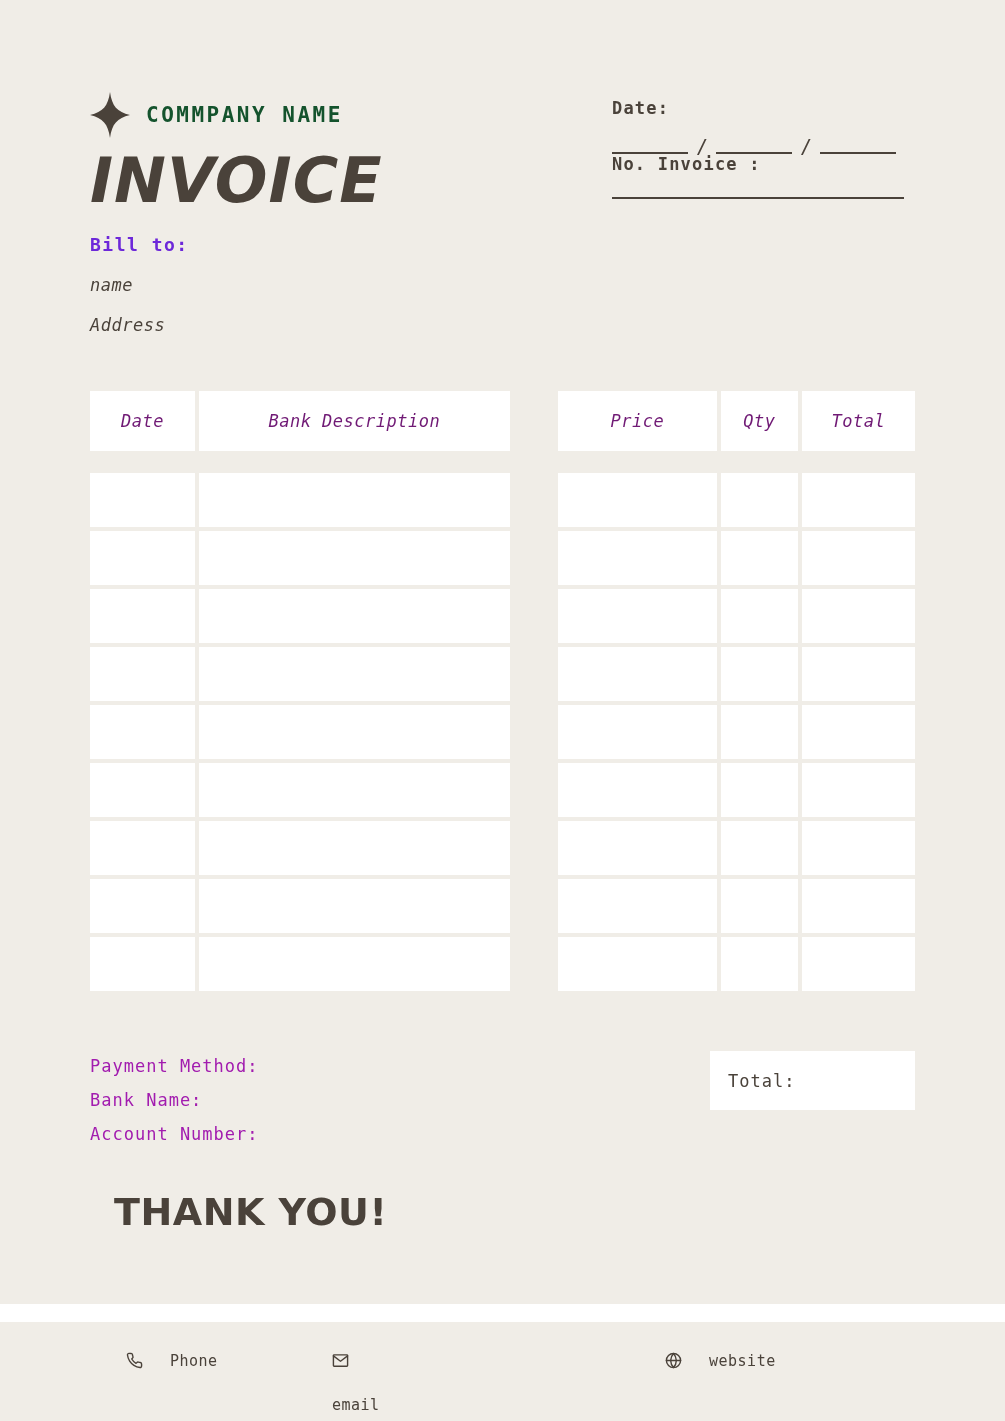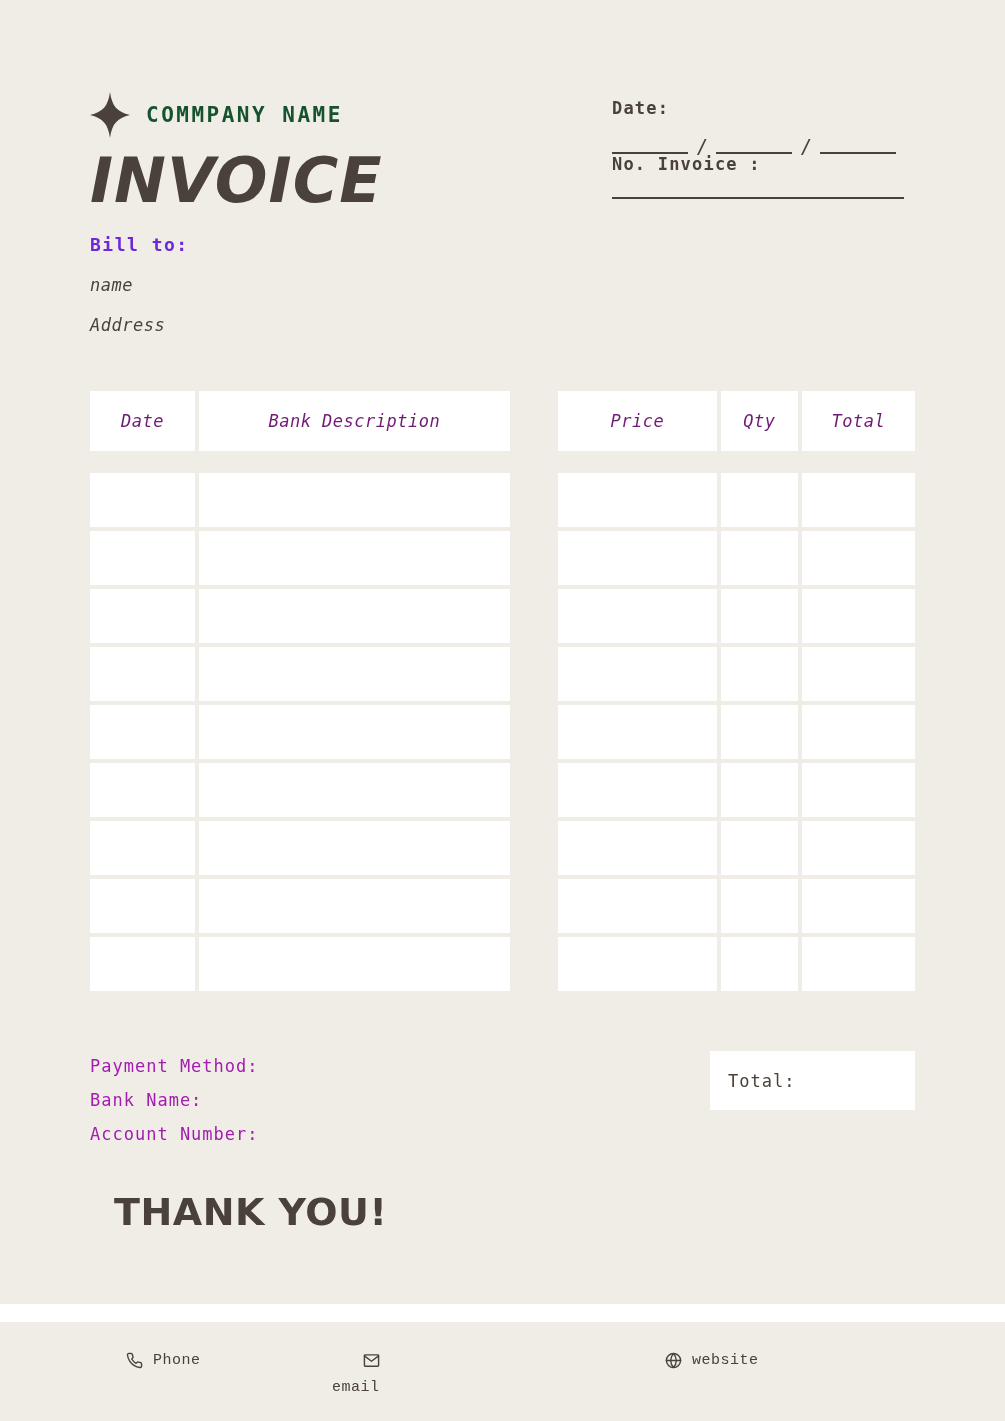--- a/index.html
+++ b/index.html
@@ -216,26 +216,25 @@
     left: 0;
     top: 1322px;
     width: 1005px;
     height: 99px;
     background: #f0ede7;
     display: flex;
     align-items: center;
   }
   .f-item {
     display: flex;
-    align-items: flex-end;
-    gap: 10px;
+    align-items: flex-start;
+    gap: 27px;
     font-size: 15px;
     letter-spacing: 0.5px;
     color: #4a423a;
-    font-family: Liberation Mono, monospace;
   }
   .f-phone { position: absolute; left: 126px; top: 30px; }
   .f-email { position: absolute; left: 332px; top: 30px; flex-direction: column; }
   .f-web   { position: absolute; left: 665px; top: 30px; }
   .f-ico { width: 17px; height: 17px; display: block; }
 </style>
 </head>
 <body>
 
 <div class="page">

